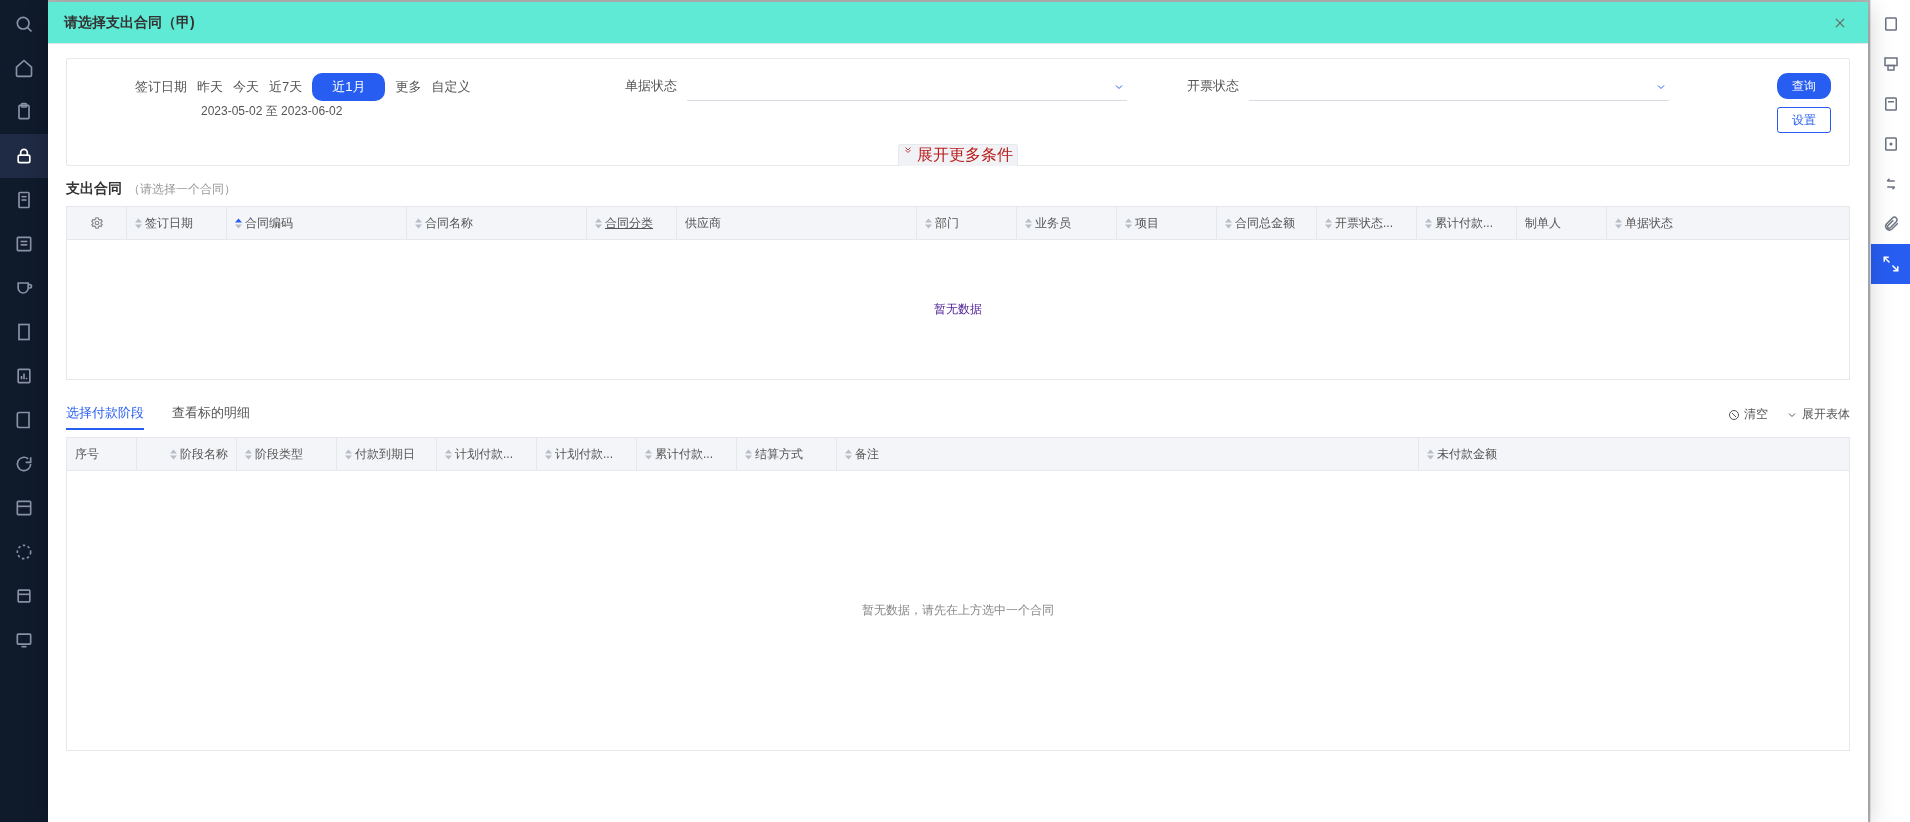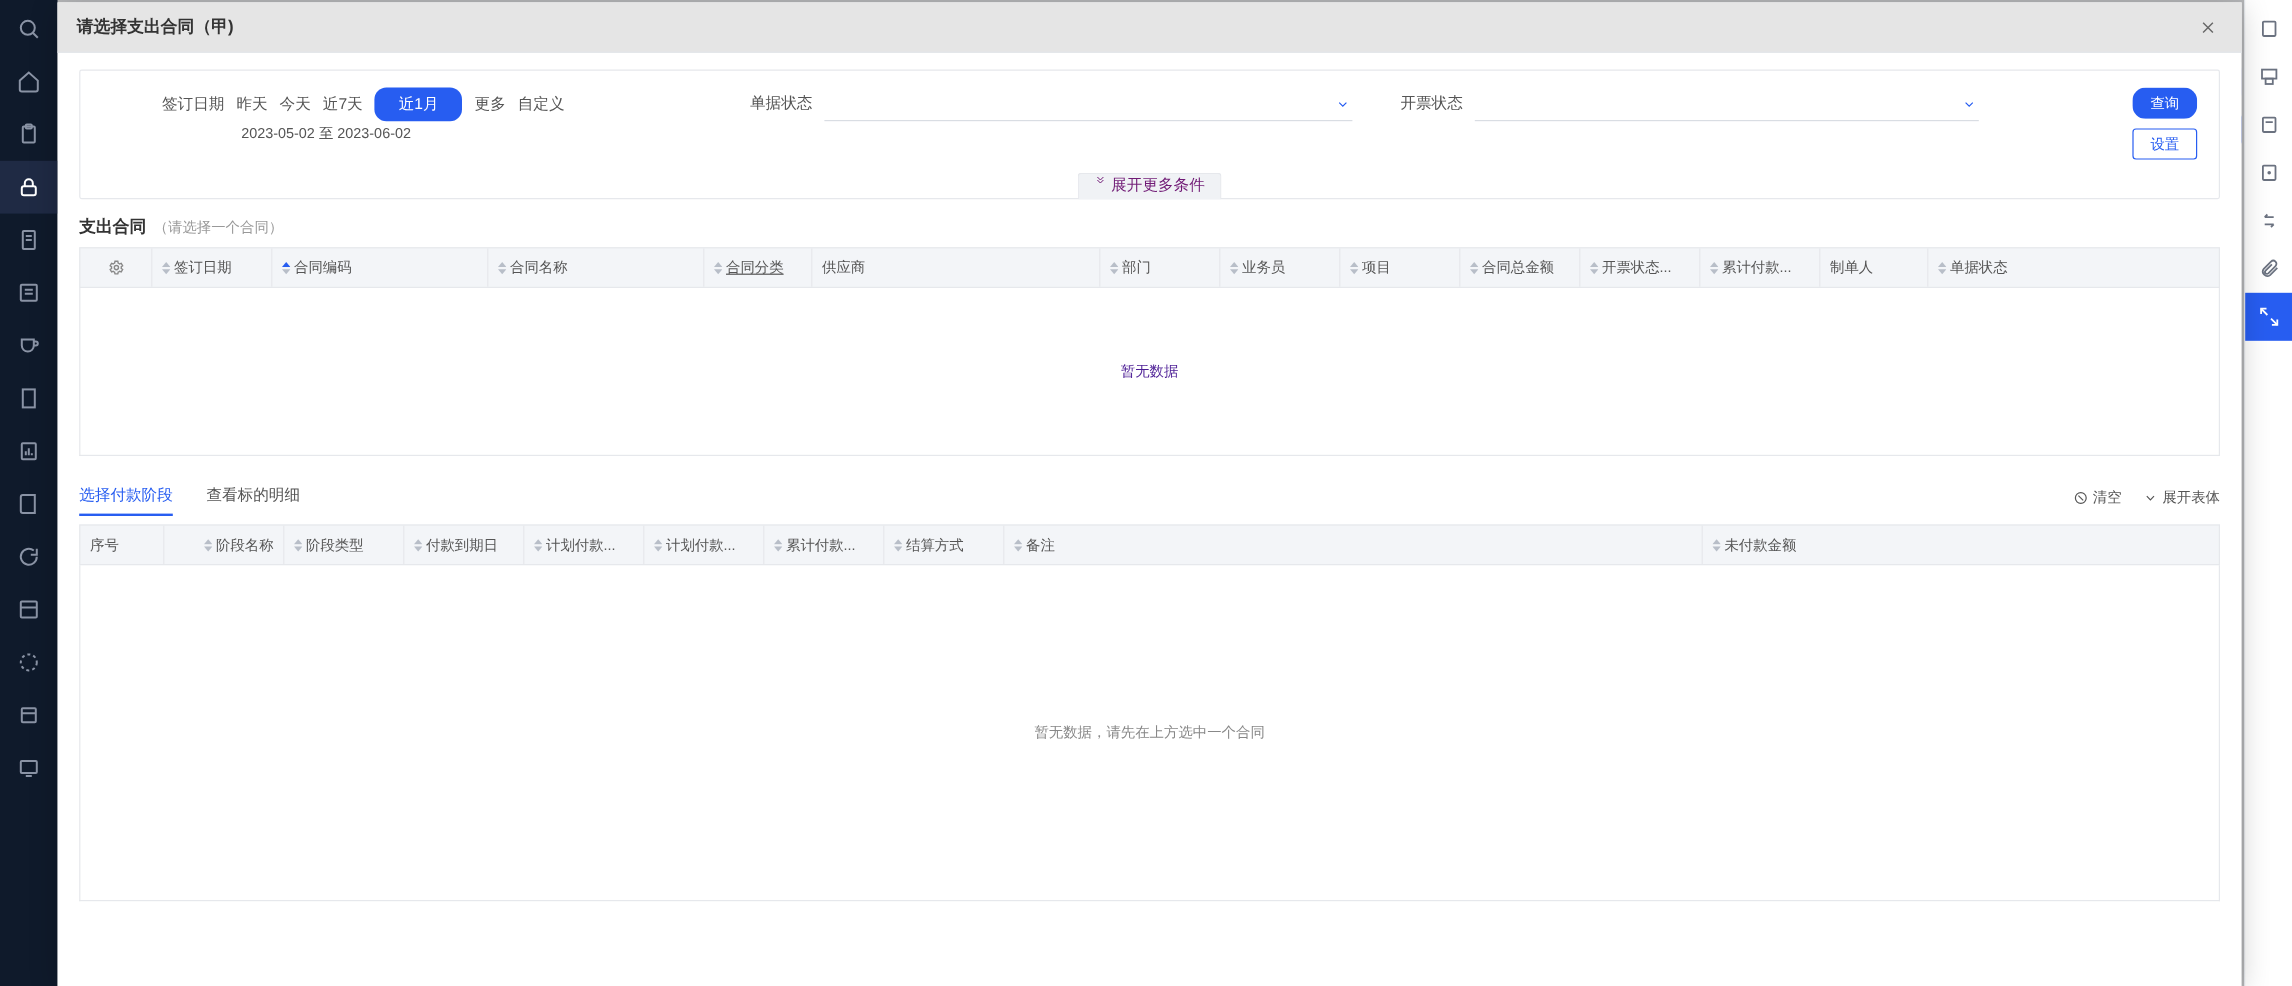--- a/index.html
+++ b/index.html
@@ -16,42 +16,42 @@
   .bg-topright { position: absolute; right: 42px; top: 4px; display: flex; gap: 10px; color: #444; }
   .bg-topright .tr-btn { width: 22px; height: 22px; display: flex; align-items: center; justify-content: center; cursor: pointer; }
   
   .bg-chip1 { position: absolute; right: 42px; top: 55px; height: 26px; width: 60px; border: 1px solid #c8d3ff; background: #eef2ff; color: #275df1; display: flex; align-items: center; justify-content: center; border-radius: 3px; font-size: 12px; overflow: hidden; }
   .bg-chip2 { position: absolute; right: 42px; top: 95px; height: 26px; width: 60px; background: #275df1; color: #fff; display: flex; align-items: center; justify-content: center; border-radius: 3px; font-size: 12px; overflow: hidden; }
   .bg-text-bottom { position: absolute; right: 42px; top: 740px; color: #555; font-size: 12px; }
 
   
   .overlay { position: absolute; left: 48px; top: 0; right: 40px; bottom: 0; background: rgba(0,0,0,0.25); }
   .modal { position: absolute; left: 48px; top: 2px; width: 1820px; height: 820px; background: #fff; box-shadow: 0 4px 24px rgba(0,0,0,0.2); display: flex; flex-direction: column; }
-  .modal-header { height: 42px; background: #e5e5e5; border-bottom: 1px solid #e3e6ea; display: flex; align-items: center; justify-content: space-between; padding: 0 16px; }
+  .modal-header { height: 42px; background: #5eead4; border-bottom: 1px solid #e3e6ea; display: flex; align-items: center; justify-content: space-between; padding: 0 16px; }
   .modal-title { font-size: 14px; font-weight: 600; color: #333; }
   .close-btn { width: 24px; height: 24px; display: flex; align-items: center; justify-content: center; color: #666; cursor: pointer; }
   .close-btn svg { width: 14px; height: 14px; }
 
   .modal-body { flex: 1; padding: 14px 18px 0 18px; overflow: hidden; display: flex; flex-direction: column; }
 
   .filter-panel { border: 1px solid #e6e8ec; border-radius: 2px; padding: 14px 18px 0 18px; position: relative; }
   .filter-row { display: flex; align-items: flex-start; }
   .filter-group { display: flex; align-items: flex-start; }
   .filter-label { color: #555; font-size: 13px; margin-right: 10px; line-height: 26px; }
   .date-quick { display: flex; gap: 10px; align-items: center; line-height: 26px; }
   .date-quick span { color: #555; cursor: pointer; font-size: 13px; }
   .date-quick .pill { background: #275df1; color: #fff; padding: 1px 20px; border-radius: 10px; }
   .date-range { color: #555; font-size: 12px; margin-top: 2px; }
   .sel { position: relative; width: 440px; height: 28px; border-bottom: 1px solid #d9dde3; display: flex; align-items: center; justify-content: flex-end; color: #275df1; cursor: pointer; padding-right: 2px; }
   .sel svg { width: 12px; height: 12px; color: #275df1; }
   .actions-col { margin-left: auto; display: flex; flex-direction: column; gap: 8px; align-items: flex-end; }
   .btn { height: 26px; min-width: 54px; padding: 0 12px; border-radius: 3px; font-size: 12px; cursor: pointer; display: inline-flex; align-items: center; justify-content: center; border: 1px solid transparent; }
   .btn-primary { background: #275df1; color: #fff; border-radius: 11px; }
   .btn-outline { background: #fff; color: #275df1; border-color: #275df1; }
-  .expand-bar { margin: 10px auto 0 auto; position: relative; bottom: -1px; width: 120px; height: 22px; background: #f0f2f5; border: 1px solid #e6e8ec; border-bottom: none; border-radius: 3px 3px 0 0; display: flex; align-items: flex-start; justify-content: center; color: #701a75; font-size: 13px; cursor: pointer; gap: 4px; }
+  .expand-bar { margin: 10px auto 0 auto; position: relative; bottom: -1px; width: 120px; height: 22px; background: #f0f2f5; border: 1px solid #e6e8ec; border-bottom: none; border-radius: 3px 3px 0 0; display: flex; align-items: flex-start; justify-content: center; color: #b91c1c; font-size: 16px; cursor: pointer; gap: 4px; }
   .expand-bar svg { width: 10px; height: 10px; }
 
   .section-title { margin-top: 14px; font-size: 14px; font-weight: 600; color: #333; display: flex; align-items: baseline; gap: 6px; }
   .section-title .hint { font-weight: 400; color: #999; font-size: 12px; }
 
   .table-wrap { margin-top: 8px; }
   .thead { display: flex; background: #f3f5f8; border: 1px solid #e6e8ec; height: 34px; }
   .th { display: flex; align-items: center; padding: 0 8px; border-right: 1px solid #e6e8ec; color: #555; font-size: 12px; white-space: nowrap; overflow: hidden; }
   .th:last-child { border-right: none; }
   .sort-ic { display: inline-flex; flex-direction: column; margin-right: 3px; line-height: 0; gap: 1px; }
@@ -278,21 +278,21 @@
 
         <div class="filter-group" style="margin-left:40px;">
           <span class="filter-label">单据状态</span>
           <div class="sel">
             <svg viewBox="0 0 24 24" fill="none" stroke="currentColor" stroke-width="2">
                 <polyline points="6 9 12 15 18 9"></polyline>
               </svg>
           </div>
         </div>
 
-        <div class="filter-group" style="margin-left:40px;font-family:Liberation Serif, serif;">
+        <div class="filter-group" style="margin-left:60px;font-family:Liberation Serif, serif;">
           <span class="filter-label">开票状态</span>
           <div class="sel" style="width:420px;">
             <svg viewBox="0 0 24 24" fill="none" stroke="currentColor" stroke-width="2">
                 <polyline points="6 9 12 15 18 9"></polyline>
               </svg>
           </div>
         </div>
 
         <div class="actions-col">
           <div class="btn btn-primary">查询</div>

